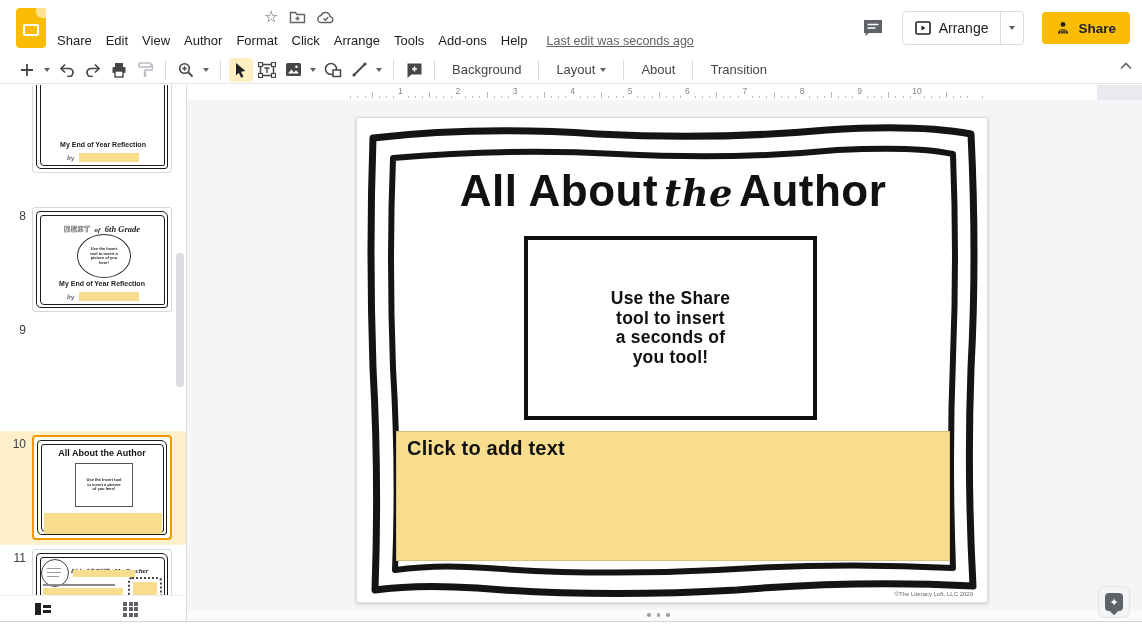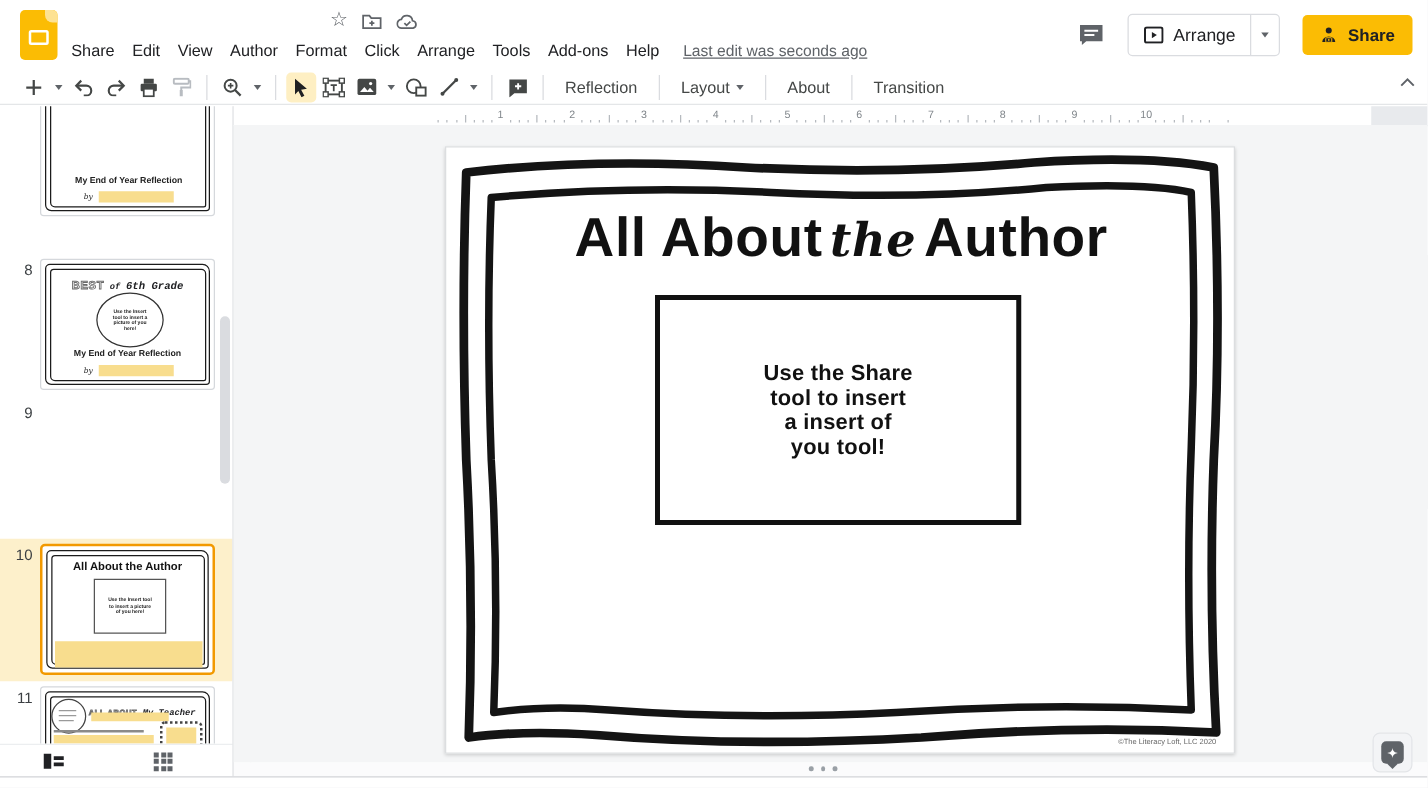--- a/index.html
+++ b/index.html
@@ -57,21 +57,21 @@
   
   .thumb-row{position:absolute;left:0;width:186px;}
   .row-highlight{position:absolute;left:0;top:346px;width:186px;height:114px;background:#fdf0cb;}
   .slide-num{position:absolute;left:4px;width:22px;text-align:right;font-size:12px;color:#3c4043;}
   .thumb{position:absolute;left:32px;width:140px;height:105px;background:#fff;border:1px solid #d5d8dc;border-radius:3px;box-sizing:border-box;overflow:hidden;}
   .thumb.selected{border:2px solid #f29900;border-radius:4px;}
   .mframe{position:absolute;inset:3px;border:1.6px solid #1b1b1b;border-radius:4px 6px 3px 5px;}
   .mframe2{position:absolute;inset:6.5px;border:1px solid #1b1b1b;border-radius:3px 4px 2px 4px;}
   .mini-title{position:absolute;left:0;top:10px;width:100%;text-align:center;white-space:nowrap;}
   .outline-text{font-weight:bold;color:#fdfdfd;-webkit-text-stroke:.7px #6a6a6a;letter-spacing:.5px;}
-  .script{font-family:Liberation Mono, monospace;font-style:italic;font-weight:bold;}
+  .script{font-family:Liberation Serif, serif;font-style:italic;font-weight:bold;}
   .mini-oval{position:absolute;left:44px;top:26px;width:52px;height:42px;border:1.2px solid #333;border-radius:50%;display:flex;align-items:center;justify-content:center;text-align:center;}
   .mini-oval span{font-size:4px;font-weight:bold;line-height:4.5px;color:#222;width:34px;}
   .mini-reflect{position:absolute;left:0;top:72px;width:100%;text-align:center;font-size:7px;font-weight:bold;color:#222;white-space:nowrap;}
   .mini-by{position:absolute;left:34px;top:85px;font-size:6px;font-style:italic;font-family:"DejaVu Serif",serif;color:#222;}
   .mini-bar{position:absolute;background:#f8dd8e;}
   .mini-box{position:absolute;left:41px;top:26px;width:58px;height:44px;border:1.5px solid #555;box-sizing:border-box;display:flex;align-items:center;justify-content:center;text-align:center;}
   .mini-box span{font-size:4px;font-weight:bold;line-height:4.5px;color:#222;width:36px;}
   .grade-blank{display:inline-block;width:13px;height:8px;background:#f8dd8e;vertical-align:-1px;margin:0 2px;}
   .mini-circle{position:absolute;left:8px;top:9px;width:26px;height:26px;border:1px solid #444;border-radius:50%;}
   .mini-circle i{position:absolute;left:5px;height:1px;background:#9a9a9a;display:block;}
@@ -254,21 +254,21 @@
     </div>
   <div class="tsep"></div>
   <div class="tbtn">
       <svg width="17" height="16" viewBox="0 0 17 16">
         <path d="M1.5 1.5h14v11h-10l-4 3.5z" fill="#444746"></path>
         <path d="M8.5 4.5v5M6 7h5" stroke="#fff" stroke-width="1.5"></path>
       </svg>
     </div>
   <div class="tsep"></div>
   <div class="tlabel">
-      <span>Reflection</span>
+      <span>Background</span>
     </div>
   <div class="tsep"></div>
   <div class="tlabel">
       <span>Layout</span>
       <span class="caret"></span>
     </div>
   <div class="tsep"></div>
   <div class="tlabel">
       <span>About</span>
     </div>
@@ -552,22 +552,25 @@
     <svg class="slide-border-svg" width="632" height="486" viewBox="0 0 632 486">
       <path d="M16 20 Q 120 8, 240 16 Q 360 22, 470 12 Q 560 6, 614 16 Q 620 140, 614 250 Q 610 360, 616 468 Q 500 462, 380 472 Q 240 480, 120 470 Q 60 466, 18 472 Q 22 360, 16 250 Q 12 130, 16 20 Z" fill="none" stroke="#141414" stroke-width="7" stroke-linejoin="round"></path>
       <path d="M36 40 Q 150 30, 260 36 Q 380 42, 480 32 Q 560 28, 596 36 Q 600 140, 596 240 Q 592 340, 596 450 Q 480 444, 360 452 Q 240 458, 130 450 Q 80 446, 38 452 Q 42 350, 36 250 Q 32 140, 36 40 Z" fill="none" stroke="#141414" stroke-width="6" stroke-linejoin="round"></path>
     </svg>
     <div class="slide-title">
       <span>All About</span><span class="the">the</span><span>Author</span>
     </div>
     <div class="picture-box">
       <div>Use the Share</div>
       <div>tool to insert</div>
-      <div>a insert of</div>
+      <div>a seconds of</div>
       <div>you tool!</div>
+    </div>
+    <div class="slide-textbox">
+      <span>Click to add text</span>
     </div>
     <div class="slide-credit">©The Literacy Loft, LLC 2020</div>
   </div>
 </div>
 
 <div class="notes-strip">
   <div class="notes-dots">
       <i></i>
       <i></i>
       <i></i>

